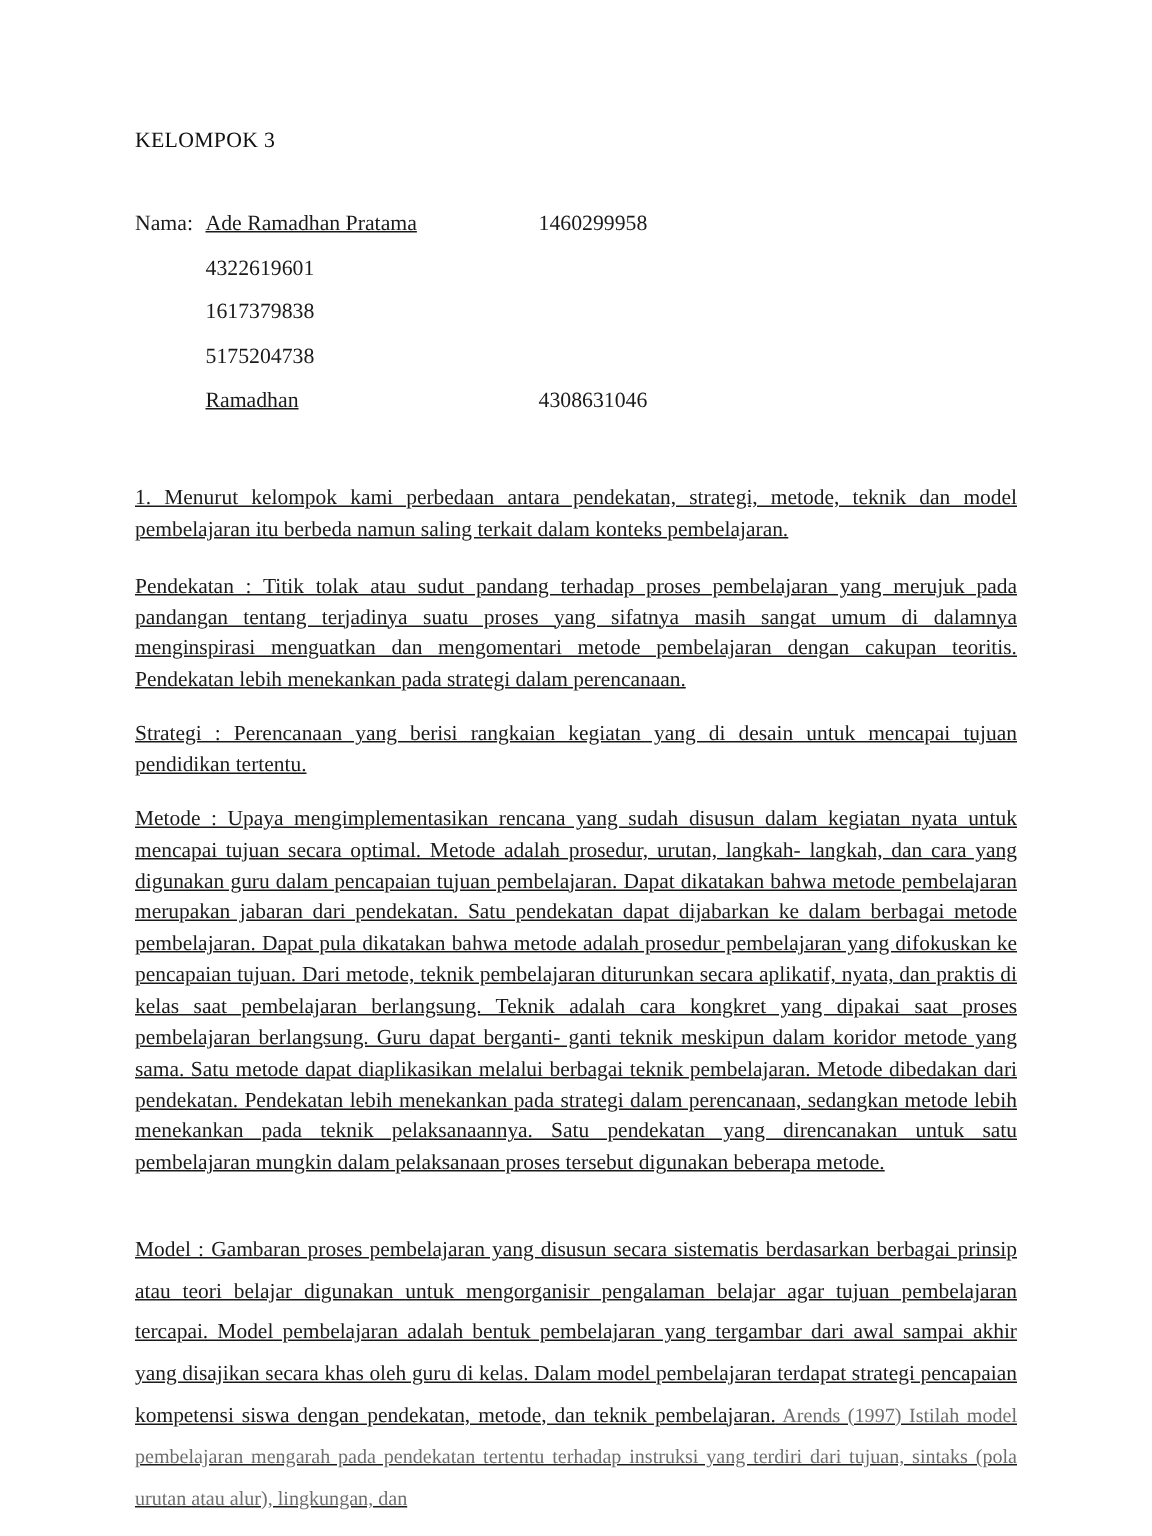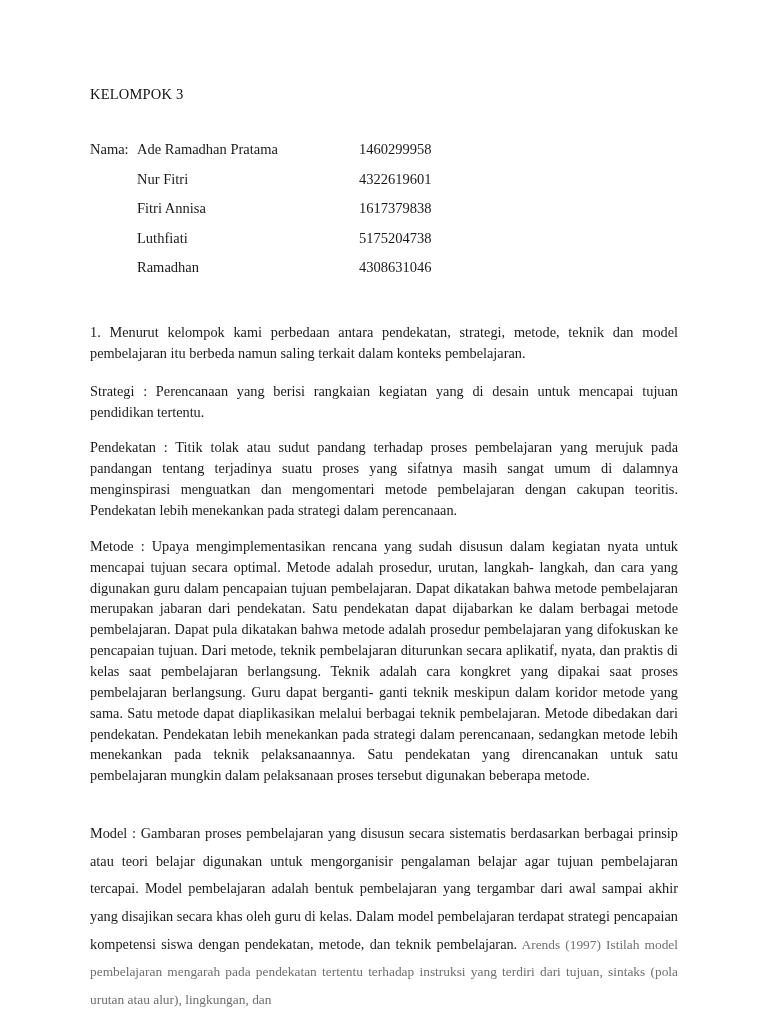--- a/index.html
+++ b/index.html
@@ -41,32 +41,34 @@
     font-size: 14.5px;
     color: #1a1a1a;
   }
   .name-row .label {
     width: 47px;
     flex: 0 0 47px;
   }
   .name-row .person {
     width: 222px;
     flex: 0 0 222px;
+    text-decoration: underline;
   }
   .name-row .nim {
     flex: 0 0 auto;
   }
   
   .para {
     font-size: 14.3px;
     line-height: 1.46;
     text-align: justify;
     text-justify: inter-word;
     margin: 0 0 15px 0;
     color: #1a1a1a;
+    text-decoration: underline;
   }
   .para.loose {
     line-height: 1.93;
     margin-top: 34px;
   }
   .para.intro {
     margin-bottom: 17px;
   }
   .tail-gray {
     color: #6f6f6f;
@@ -83,47 +85,44 @@
   <div class="names">
 
     <div class="name-row">
       <span class="label">Nama:</span>
       <span class="person">Ade Ramadhan Pratama</span>
       <span class="nim">1460299958</span>
     </div>
 
     <div class="name-row">
       <span class="label"></span>
-      <span class="person">Nur Fitri</span>
       <span class="nim">4322619601</span>
     </div>
 
     <div class="name-row">
       <span class="label"></span>
-      <span class="person">Fitri Annisa</span>
       <span class="nim">1617379838</span>
     </div>
 
     <div class="name-row">
       <span class="label"></span>
-      <span class="person">Luthfiati</span>
       <span class="nim">5175204738</span>
     </div>
 
     <div class="name-row">
       <span class="label"></span>
       <span class="person">Ramadhan</span>
       <span class="nim">4308631046</span>
     </div>
 
   </div>
 
   <p class="para intro">1. Menurut kelompok kami perbedaan antara pendekatan, strategi, metode, teknik dan model pembelajaran itu berbeda namun saling terkait dalam konteks pembelajaran.</p>
 
+  <p class="para">Pendekatan : Titik tolak atau sudut pandang terhadap proses pembelajaran yang merujuk pada pandangan tentang terjadinya suatu proses yang sifatnya masih sangat umum di dalamnya menginspirasi menguatkan dan mengomentari metode pembelajaran dengan cakupan teoritis. Pendekatan lebih menekankan pada strategi dalam perencanaan.</p>
+
   <p class="para">Strategi : Perencanaan yang berisi rangkaian kegiatan yang di desain untuk mencapai tujuan pendidikan tertentu.</p>
-
-  <p class="para">Pendekatan : Titik tolak atau sudut pandang terhadap proses pembelajaran yang merujuk pada pandangan tentang terjadinya suatu proses yang sifatnya masih sangat umum di dalamnya menginspirasi menguatkan dan mengomentari metode pembelajaran dengan cakupan teoritis. Pendekatan lebih menekankan pada strategi dalam perencanaan.</p>
 
   <p class="para">Metode : Upaya mengimplementasikan rencana yang sudah disusun dalam kegiatan nyata untuk mencapai tujuan secara optimal. Metode  adalah prosedur, urutan, langkah- langkah, dan cara yang digunakan guru dalam pencapaian tujuan pembelajaran. Dapat dikatakan bahwa metode pembelajaran merupakan jabaran dari pendekatan. Satu pendekatan dapat dijabarkan ke dalam berbagai metode pembelajaran. Dapat pula dikatakan bahwa metode adalah prosedur pembelajaran yang difokuskan ke pencapaian tujuan. Dari metode, teknik pembelajaran diturunkan secara aplikatif, nyata, dan praktis di kelas saat pembelajaran berlangsung. Teknik adalah cara kongkret yang dipakai saat proses pembelajaran berlangsung. Guru dapat berganti- ganti teknik meskipun dalam koridor metode yang sama. Satu metode dapat diaplikasikan melalui berbagai teknik pembelajaran. Metode dibedakan dari pendekatan. Pendekatan lebih menekankan pada strategi dalam perencanaan, sedangkan metode lebih menekankan pada teknik pelaksanaannya. Satu pendekatan yang direncanakan untuk satu pembelajaran mungkin dalam pelaksanaan proses tersebut digunakan beberapa metode.</p>
 
   <p class="para loose"><span>Model : Gambaran proses pembelajaran yang disusun secara sistematis berdasarkan berbagai prinsip atau teori belajar digunakan untuk mengorganisir pengalaman belajar agar tujuan pembelajaran tercapai. Model pembelajaran adalah bentuk pembelajaran yang tergambar dari awal sampai akhir yang disajikan secara khas oleh guru di kelas. Dalam model pembelajaran terdapat strategi pencapaian kompetensi siswa dengan pendekatan, metode, dan teknik pembelajaran.</span><span class="tail-gray">  Arends (1997) Istilah model pembelajaran mengarah pada pendekatan tertentu terhadap instruksi yang terdiri dari tujuan, sintaks (pola urutan atau alur), lingkungan, dan</span></p>
 
 </div>
 
 </body></html>

